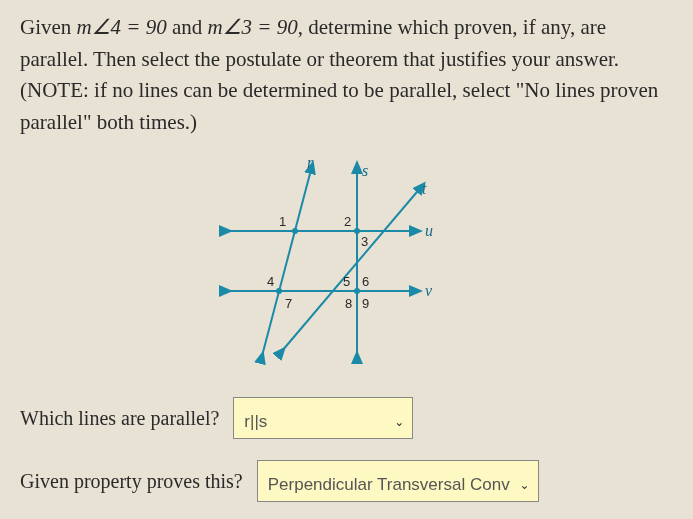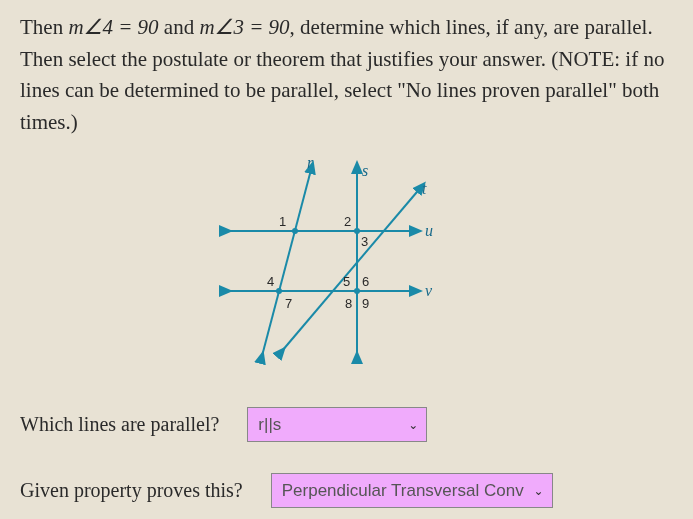--- a/index.html
+++ b/index.html
@@ -25,28 +25,28 @@
       margin: 8px 0 20px 0;
     }
     .diagram {
       width: 280px;
       height: 220px;
       position: relative;
     }
     .question-row {
       display: flex;
       align-items: center;
-      gap: 28px;
-      margin-top: 31px;
+      gap: 14px;
+      margin-top: 21px;
       font-size: 20px;
     }
     .dropdown {
-      background: #f0abfc;
+      background: #fef9c3;
       border: 1px solid #888;
-      padding: 7px 28px 6px 10px;
+      padding: 14px 28px 6px 10px;
       font-size: 17px;
       color: #555;
       min-width: 180px;
       position: relative;
       display: inline-flex;
       align-items: center;
       font-family: Arial, sans-serif;
     }
     .dropdown .chev {
       position: absolute;
@@ -65,21 +65,21 @@
       font-size: 13px;
       fill: #2a2a2a;
     }
     line.axis { stroke: #1a8aa8; stroke-width: 2; }
     .arrowhead { fill: #1a8aa8; }
   </style>
 </head>
 <body>
 
 <div class="question-text">
-  <span>Then </span><span class="angle">m∠4 = 90</span><span> and </span><span class="angle">m∠3 = 90</span><span>, determine which lines, if any, are</span>
+  <span>Given </span><span class="angle">m∠4 = 90</span><span> and </span><span class="angle">m∠3 = 90</span><span>, determine which proven, if any, are</span>
   <span>parallel. Then select the postulate or theorem that justifies your</span>
   <span>answer. (NOTE: if no lines can be determined to be parallel, select</span>
   <span>"No lines proven parallel" both times.)</span>
 </div>
 
 <div class="diagram-container">
   <div class="diagram">
     <svg width="280" height="220" viewBox="0 0 280 220">
       <defs>
         <marker id="arrow" markerWidth="8" markerHeight="8" refX="4" refY="4" orient="auto">

